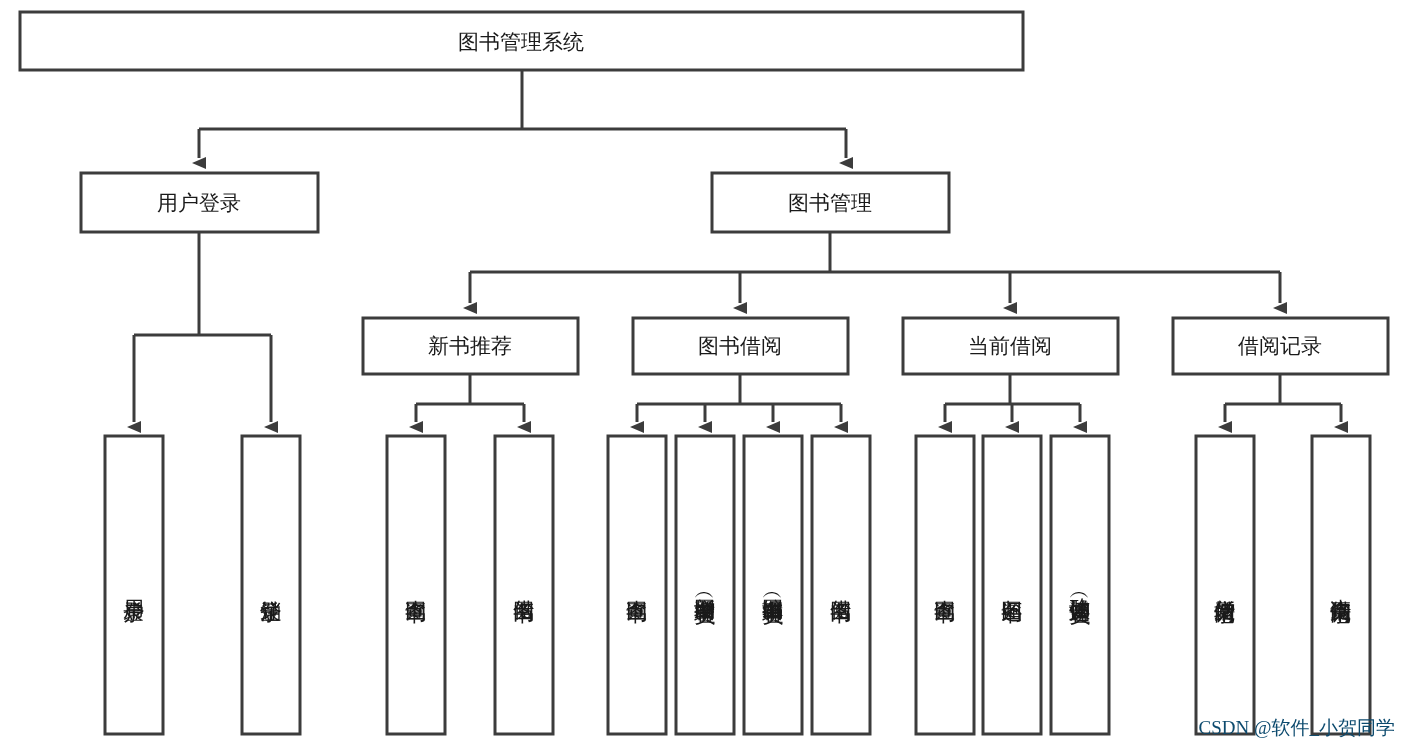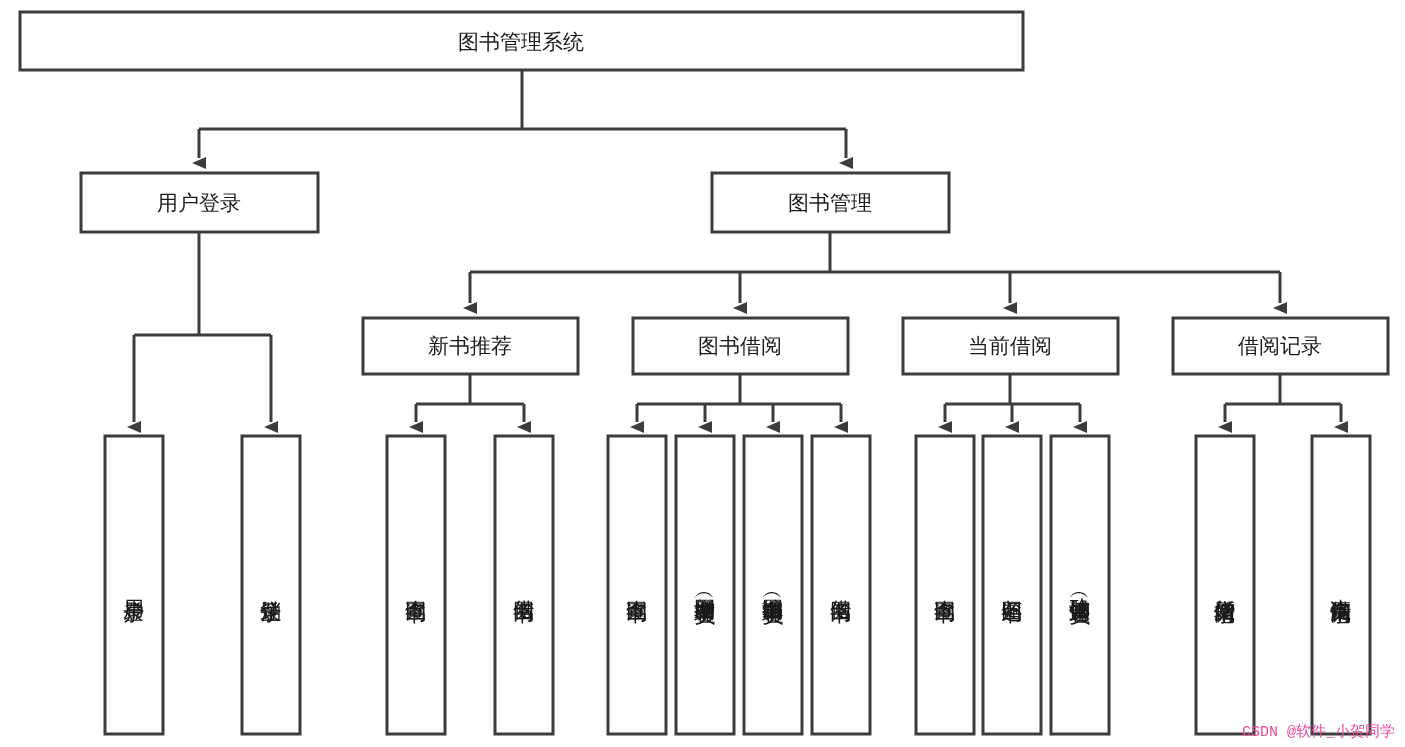--- a/index.html
+++ b/index.html
@@ -62,23 +62,23 @@
     align-items: center;
     justify-content: center;
     text-align: center;
     pointer-events: none;
     user-select: none;
   }
   .watermark {
     position: absolute;
     right: 10px;
     bottom: 6px;
-    font-family: Liberation Mono, monospace;
-    font-size: 15px;
-    color: #ec4899;
+    font-family: Liberation Serif, serif;
+    font-size: 19px;
+    color: #0c4a6e;
     white-space: nowrap;
     user-select: none;
   }
 </style>
 </head>
 <body>
 
 <div id="diagram-root">
 
   <svg class="flow" viewBox="0 0 1405 747">

